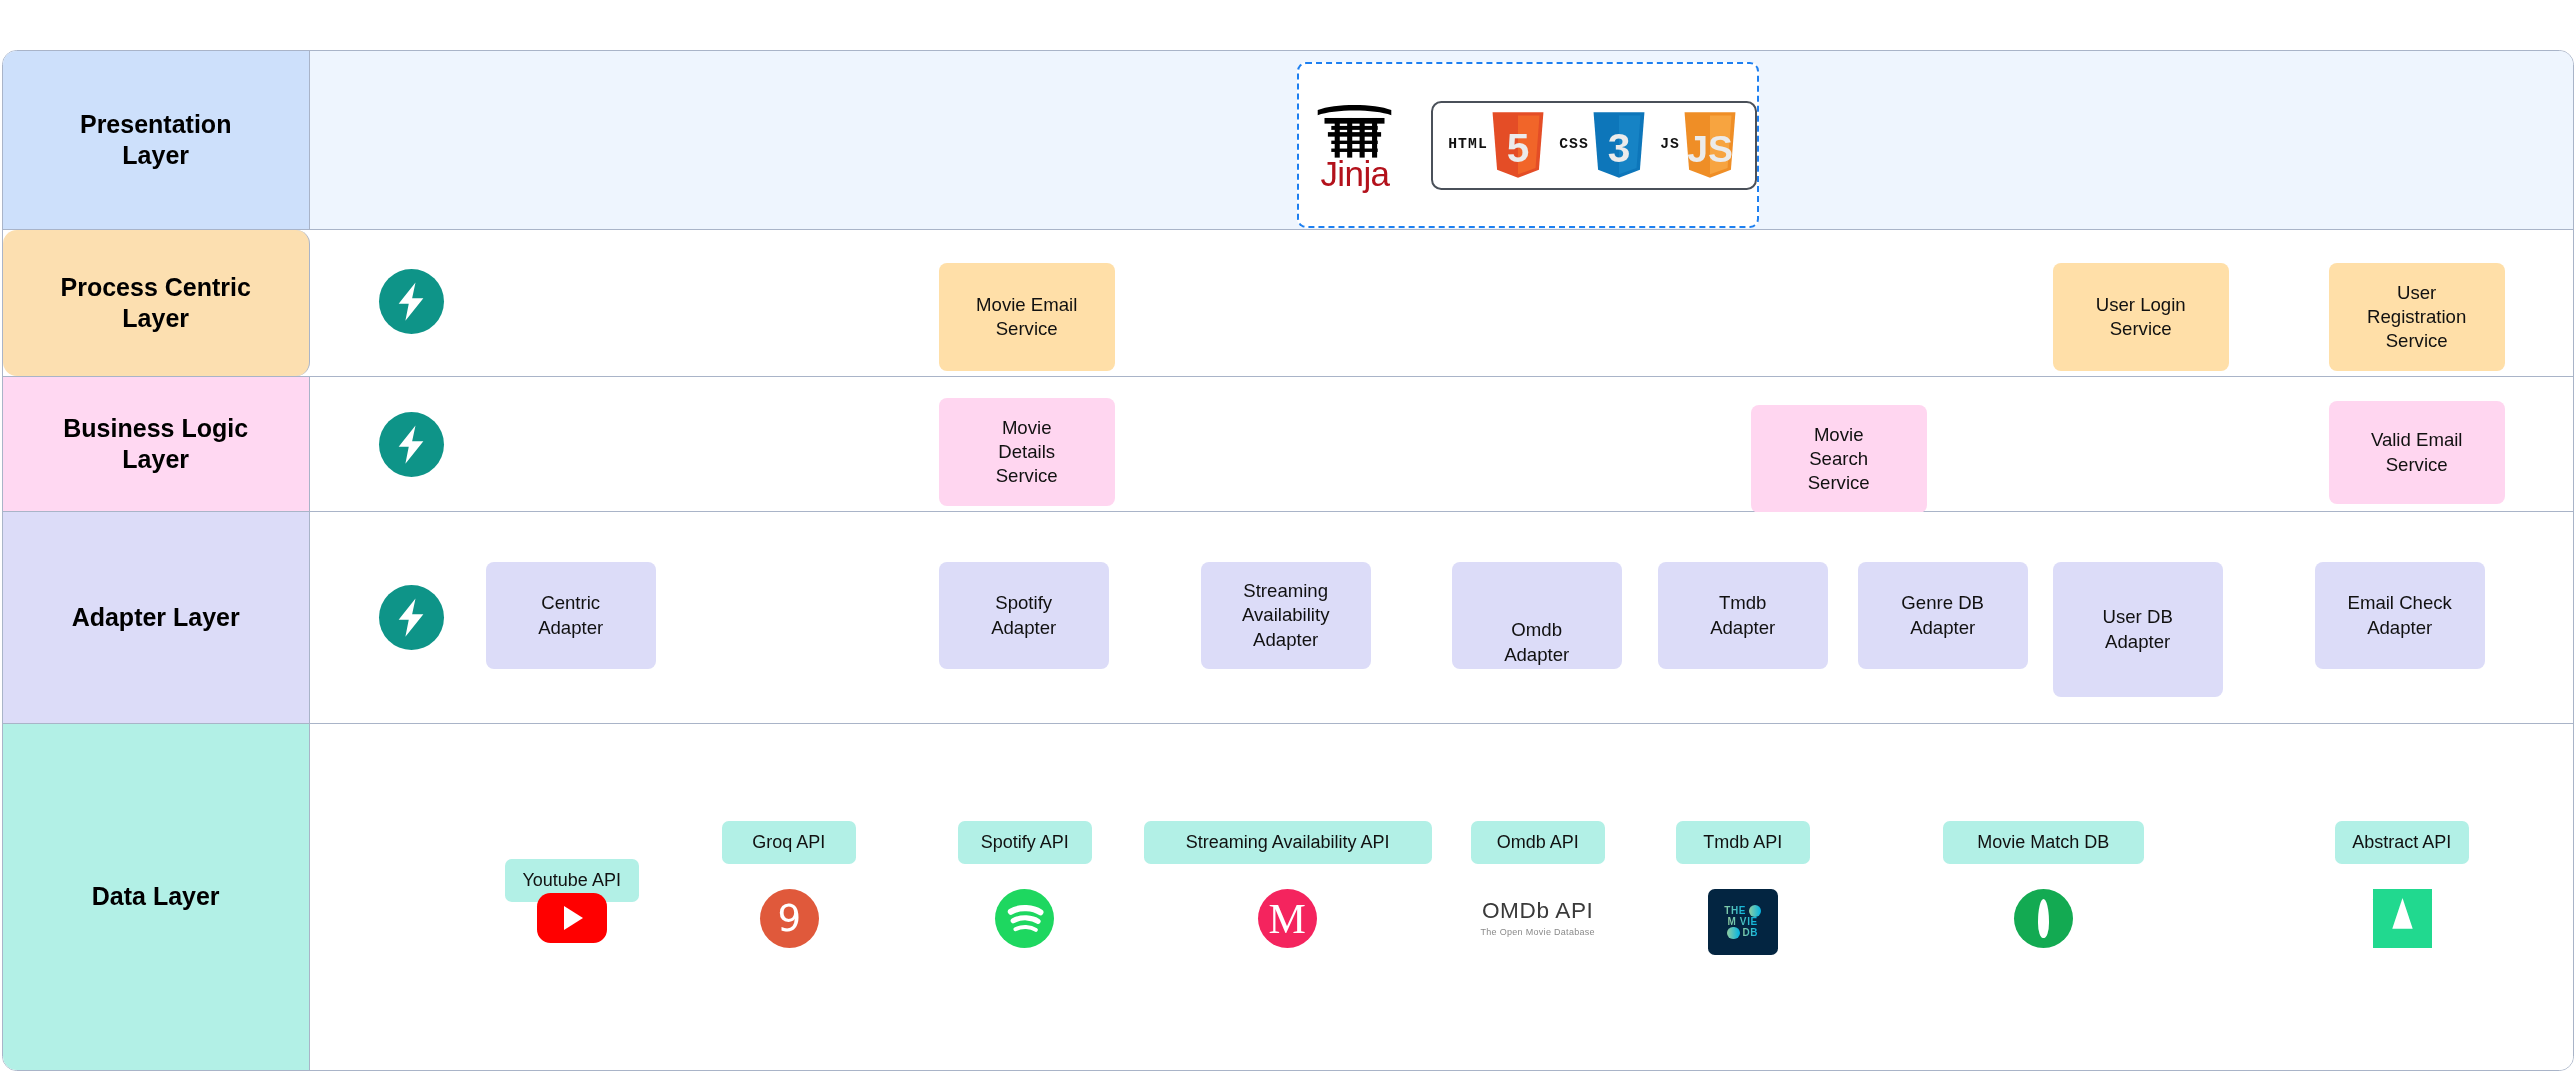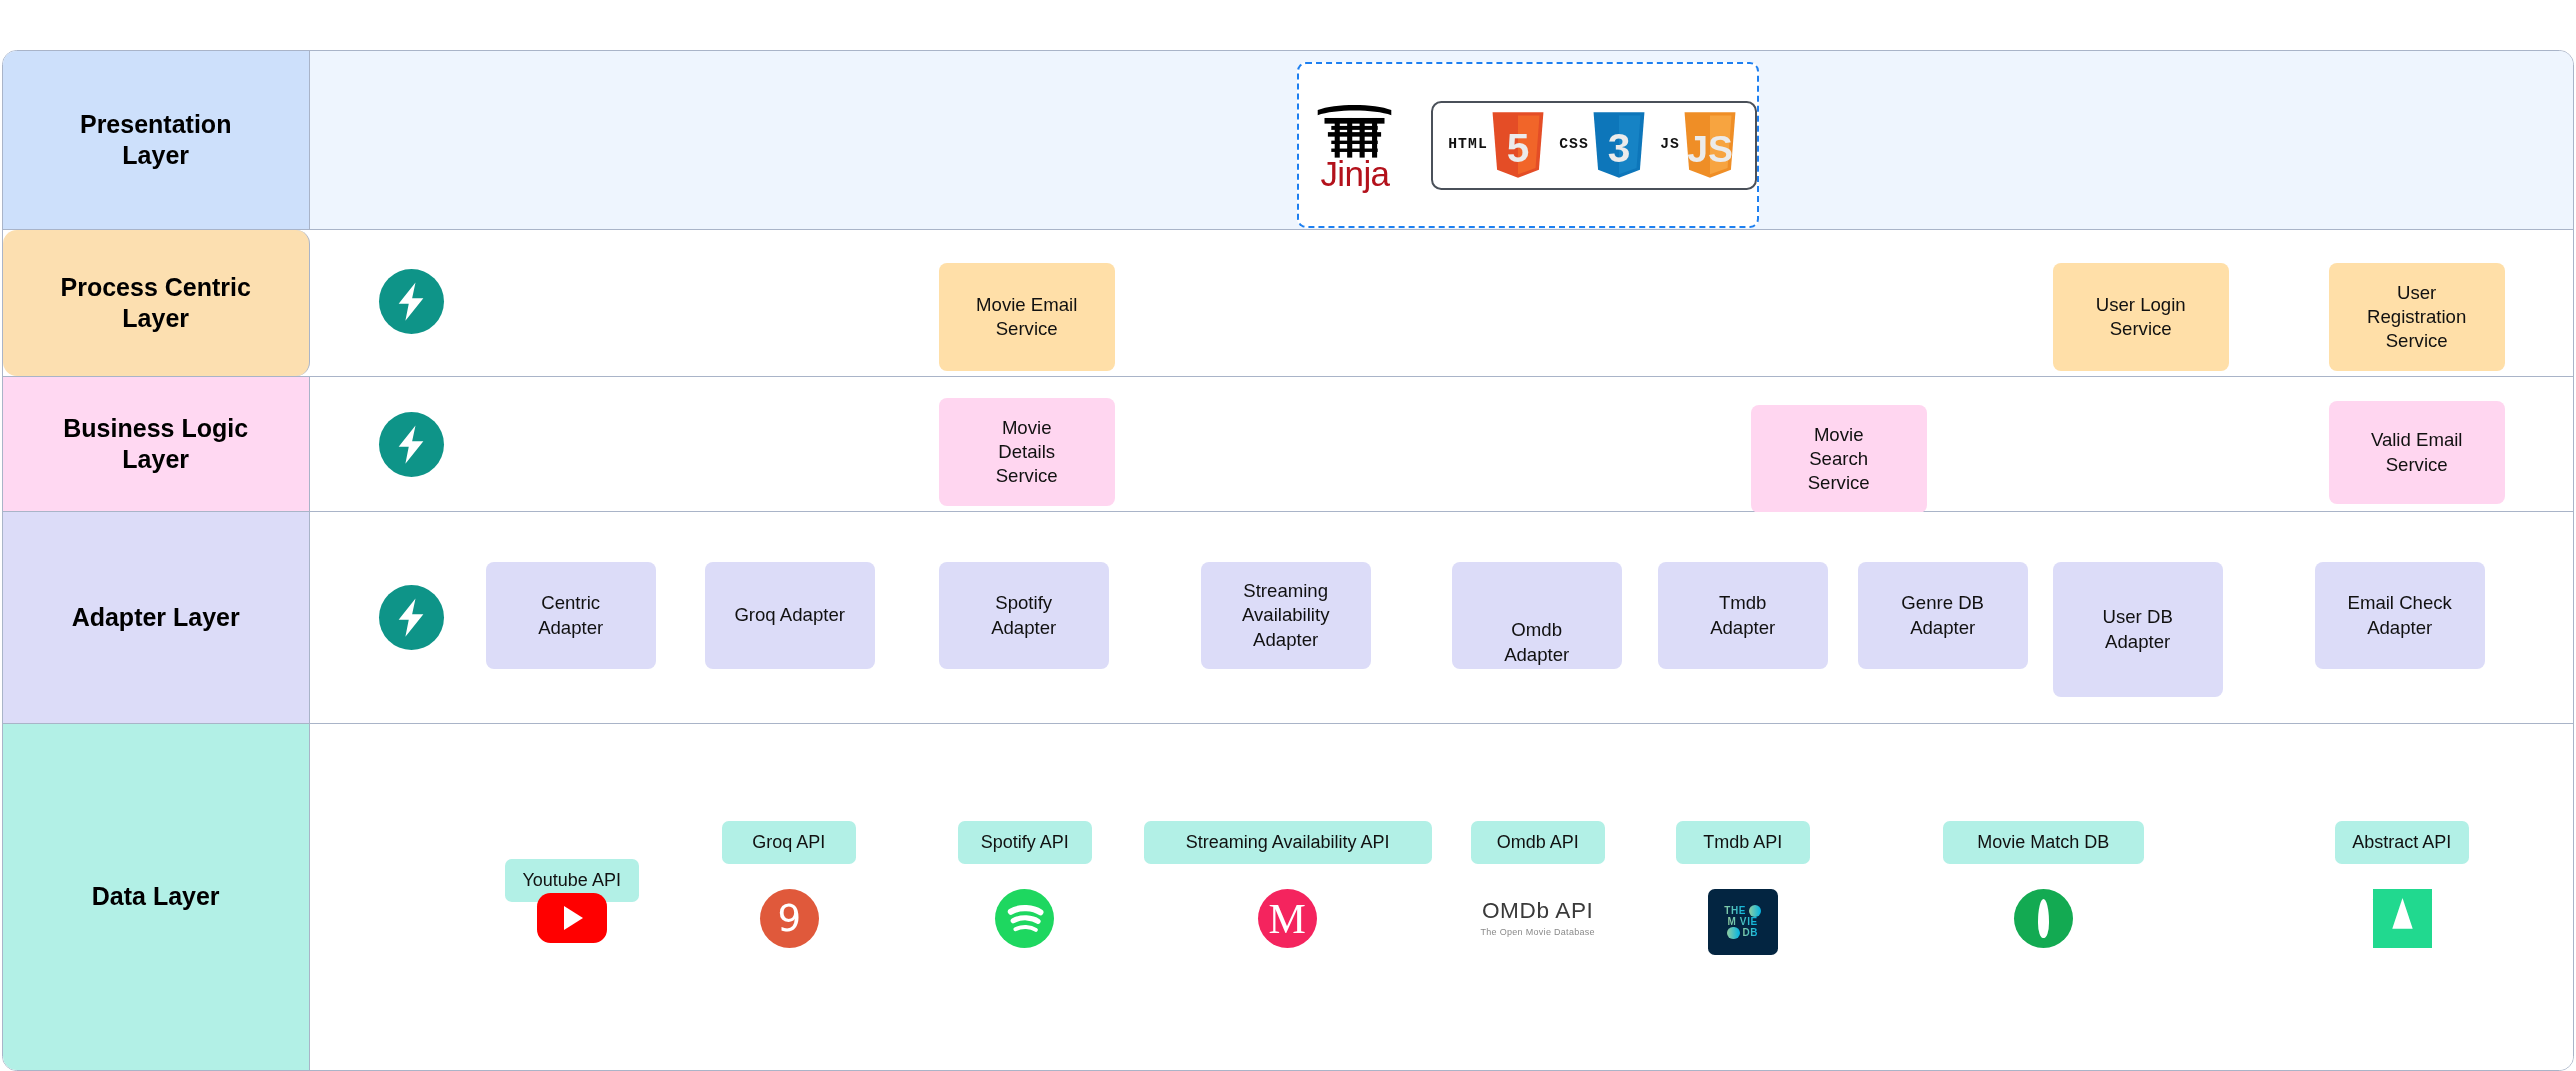--- a/index.html
+++ b/index.html
@@ -303,23 +303,20 @@
           </svg>
         </div>
 
         <div class="node adapter" style="left:176px;top:50px;width:170px;height:107px;">
           <span>
             <span>Centric</span><br>
             <span>Adapter</span>
           </span>
         </div>
 
-        <div class="node adapter" style="left:395px;top:50px;width:170px;height:107px;">
-          <span>Groq Adapter</span>
-        </div>
 
         <div class="node adapter" style="left:629px;top:50px;width:170px;height:107px;">
           <span>
             <span>Spotify</span><br>
             <span>Adapter</span>
           </span>
         </div>
 
         <div class="node adapter" style="left:891px;top:50px;width:170px;height:107px;">
           <span>

